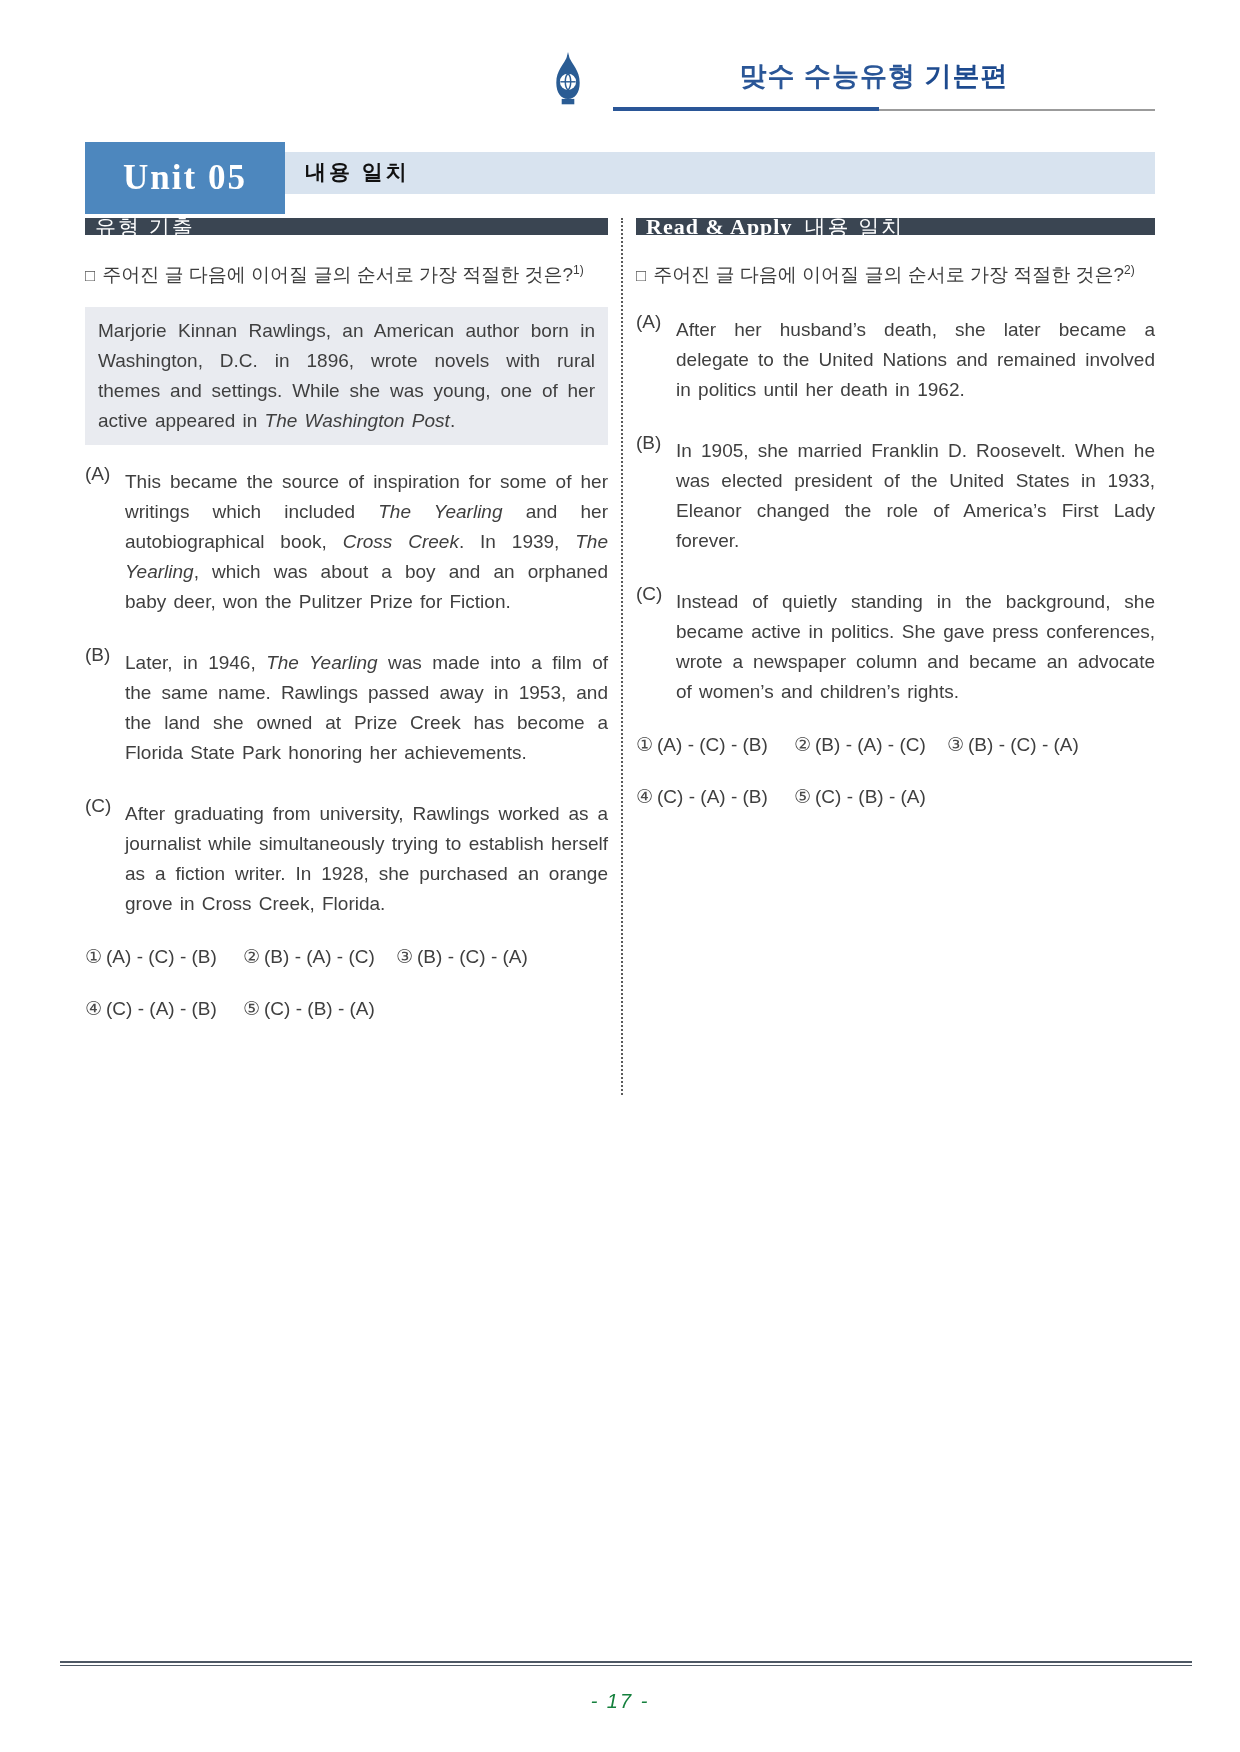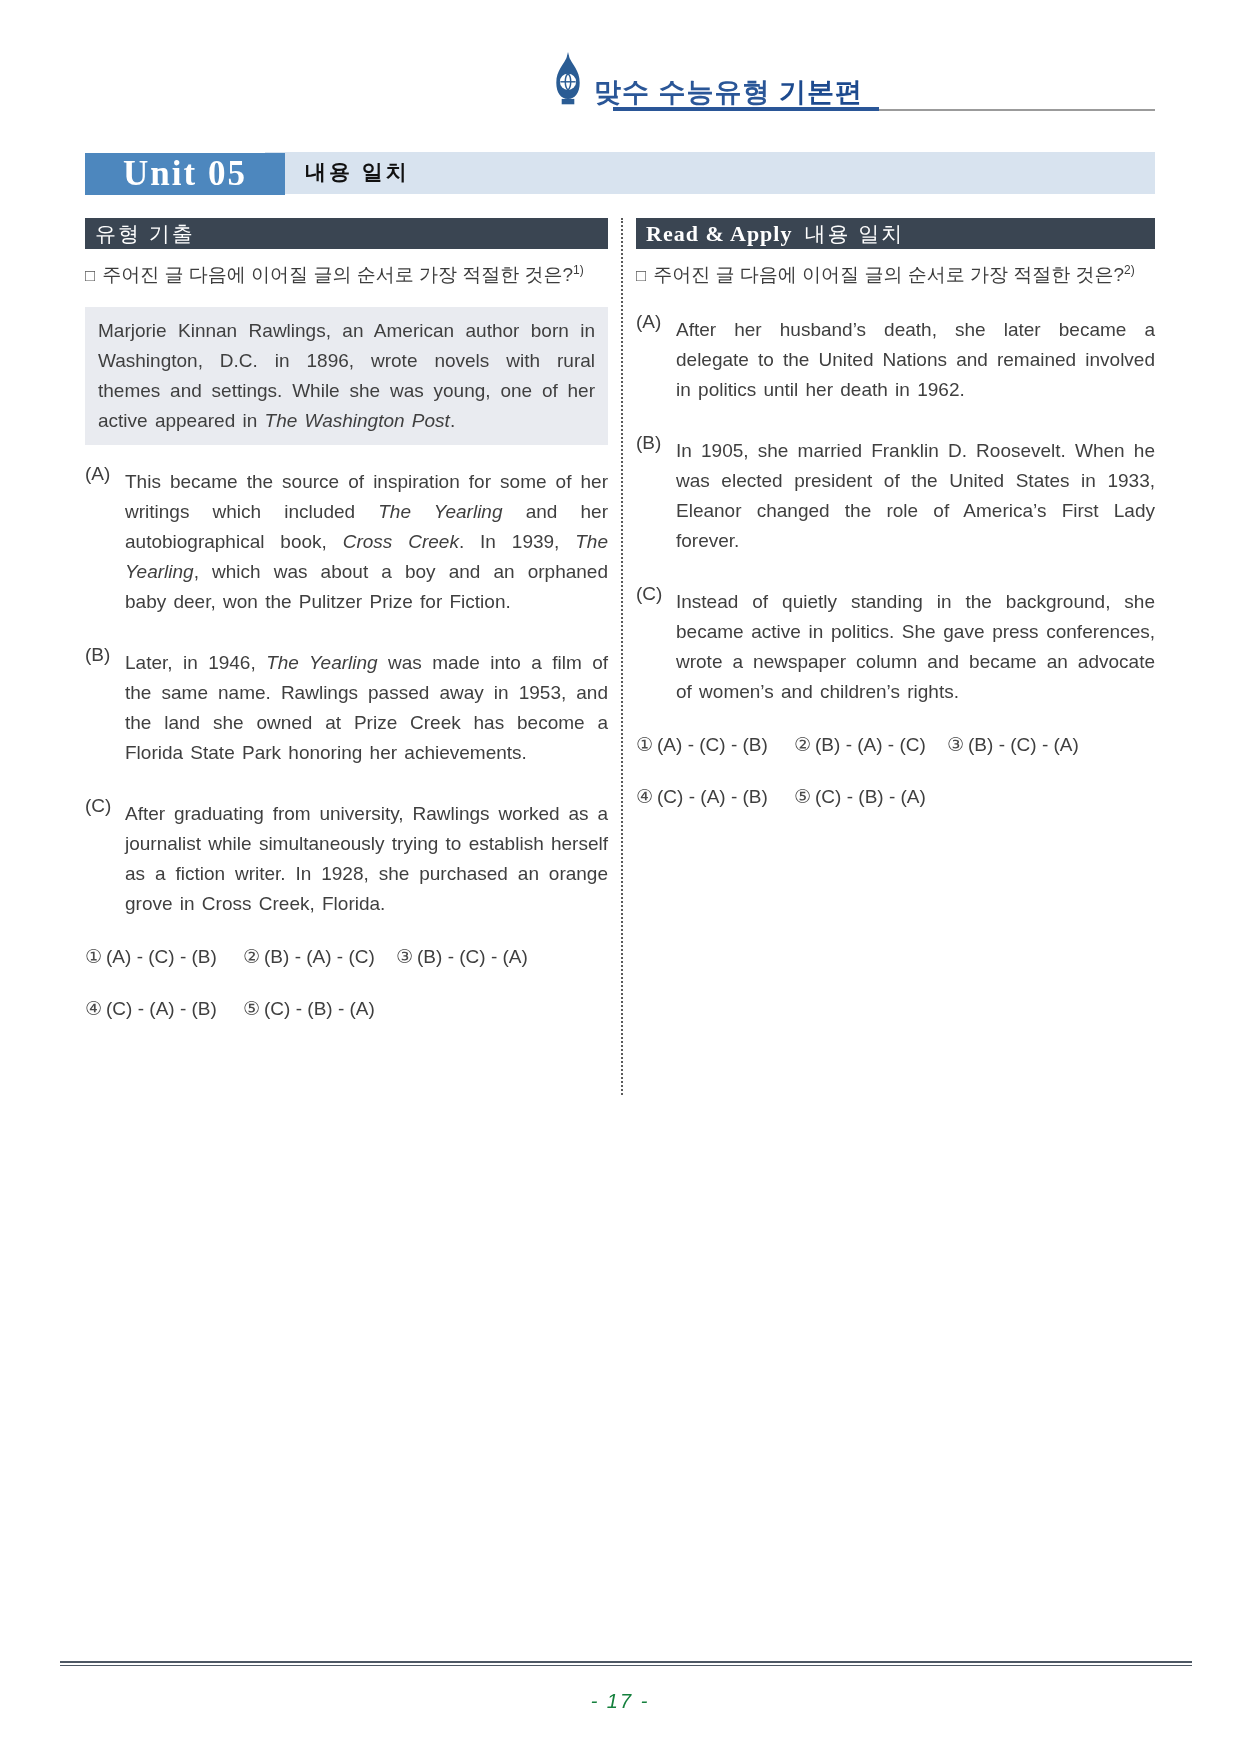--- a/index.html
+++ b/index.html
@@ -7,46 +7,46 @@
   body {
     position:relative; height:1752px;
     font-family:"Liberation Sans","DejaVu Sans",sans-serif;
     color:#3f3f3f; overflow:hidden;
   }
   .it { font-style:italic; }
 
   
   .brand-logo { position:absolute; left:550px; top:52px; width:36px; height:56px; }
   .brand-title {
-    position:absolute; right:86px; top:74px; width:560px;
-    text-align:left; font-size:27px; font-weight:bold; color:#2a5697;
+    position:absolute; right:86px; top:58px; width:560px;
+    text-align:center; font-size:27px; font-weight:bold; color:#2a5697;
     letter-spacing:1px; white-space:nowrap;
   }
   .brand-title .heavy { color:#1d4a8e; font-weight:800; }
   .rule-blue { position:absolute; left:613px; top:107px; width:266px; height:4px; background:#2a5697; }
   .rule-gray { position:absolute; left:879px; top:109px; width:276px; height:2px; background:#9b9b9b; }
 
   
   .unit-band {
     position:absolute; left:265px; top:152px; width:890px; height:42px;
     background:#d8e3ef;
   }
   .unit-box {
-    position:absolute; left:85px; top:153px; width:200px; height:42px;
+    position:absolute; left:85px; top:142px; width:200px; height:72px;
     background:#4d87be; color:#ffffff; display:flex; align-items:center; justify-content:center;
     font-family:"Liberation Serif","DejaVu Serif",serif; font-weight:bold; font-size:35px;
     letter-spacing:2px;
   }
   .unit-topic {
     position:absolute; left:305px; top:158px; font-size:21px; font-weight:bold; color:#111111;
     letter-spacing:3px;
   }
 
   
-  .bar { position:absolute; top:218px; height:31px; background:#3a4552; color:#ffffff;
+  .bar { position:absolute; top:218px; height:17px; background:#3a4552; color:#ffffff;
          display:flex; align-items:center; padding:0 10px; }
   .bar-left  { left:85px;  width:523px; font-size:21px; letter-spacing:2px; }
   .bar-right { left:636px; width:519px; }
   .bar-right .en { font-family:"Liberation Serif","DejaVu Serif",serif; font-weight:bold; font-size:22px; letter-spacing:1px; }
   .bar-right .ko { font-size:21px; margin-left:12px; letter-spacing:2px; }
 
   
   .divider { position:absolute; left:621px; top:218px; height:877px; width:0;
              border-left:2px dotted #5a5a5a; }
 

